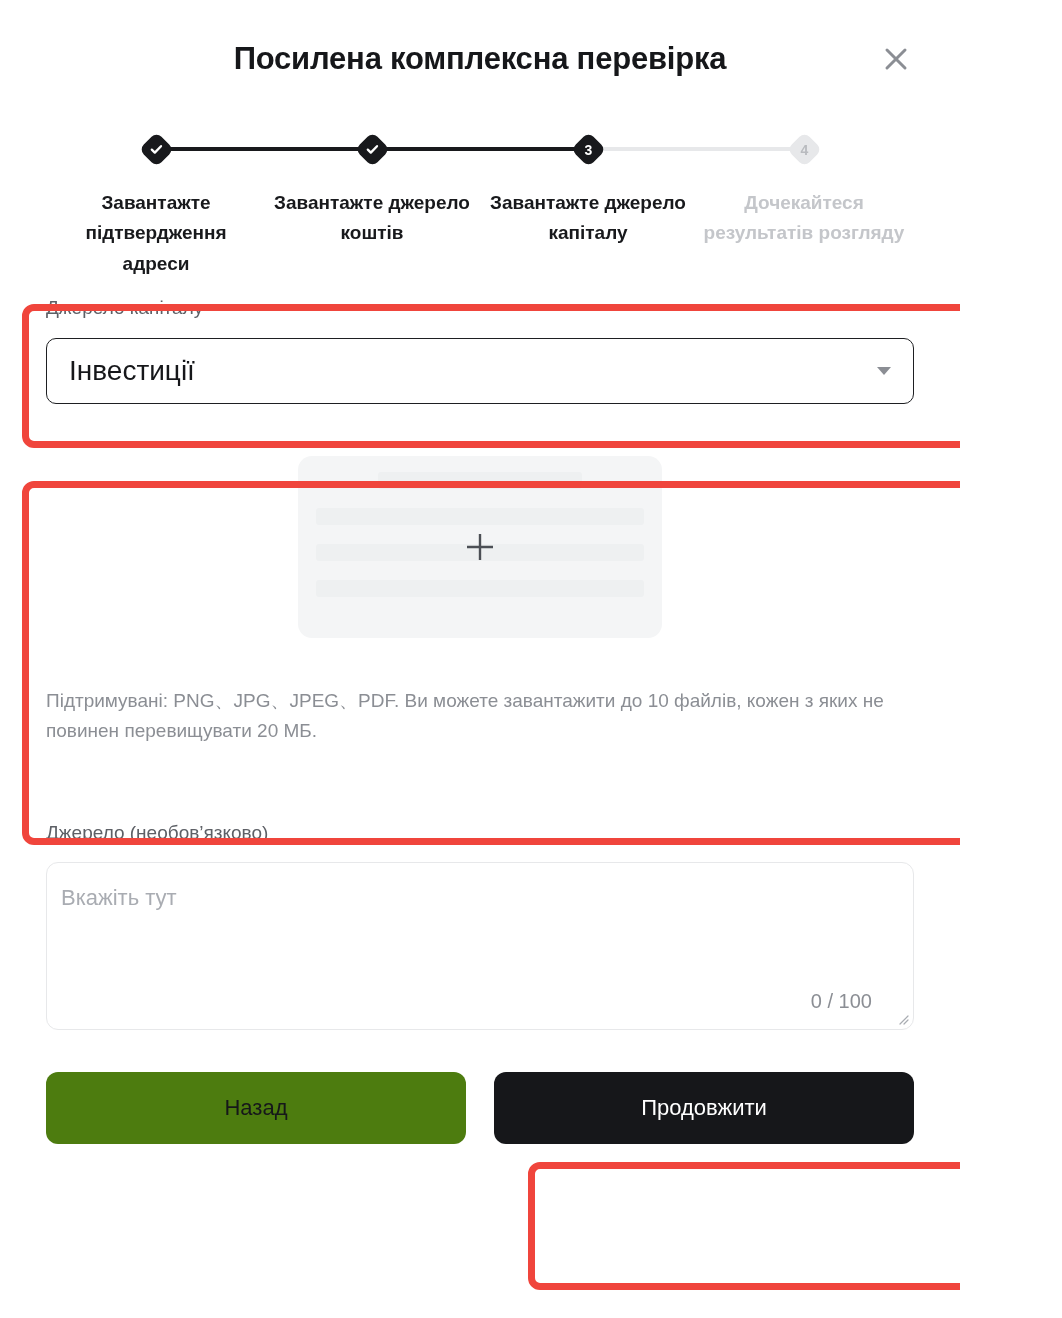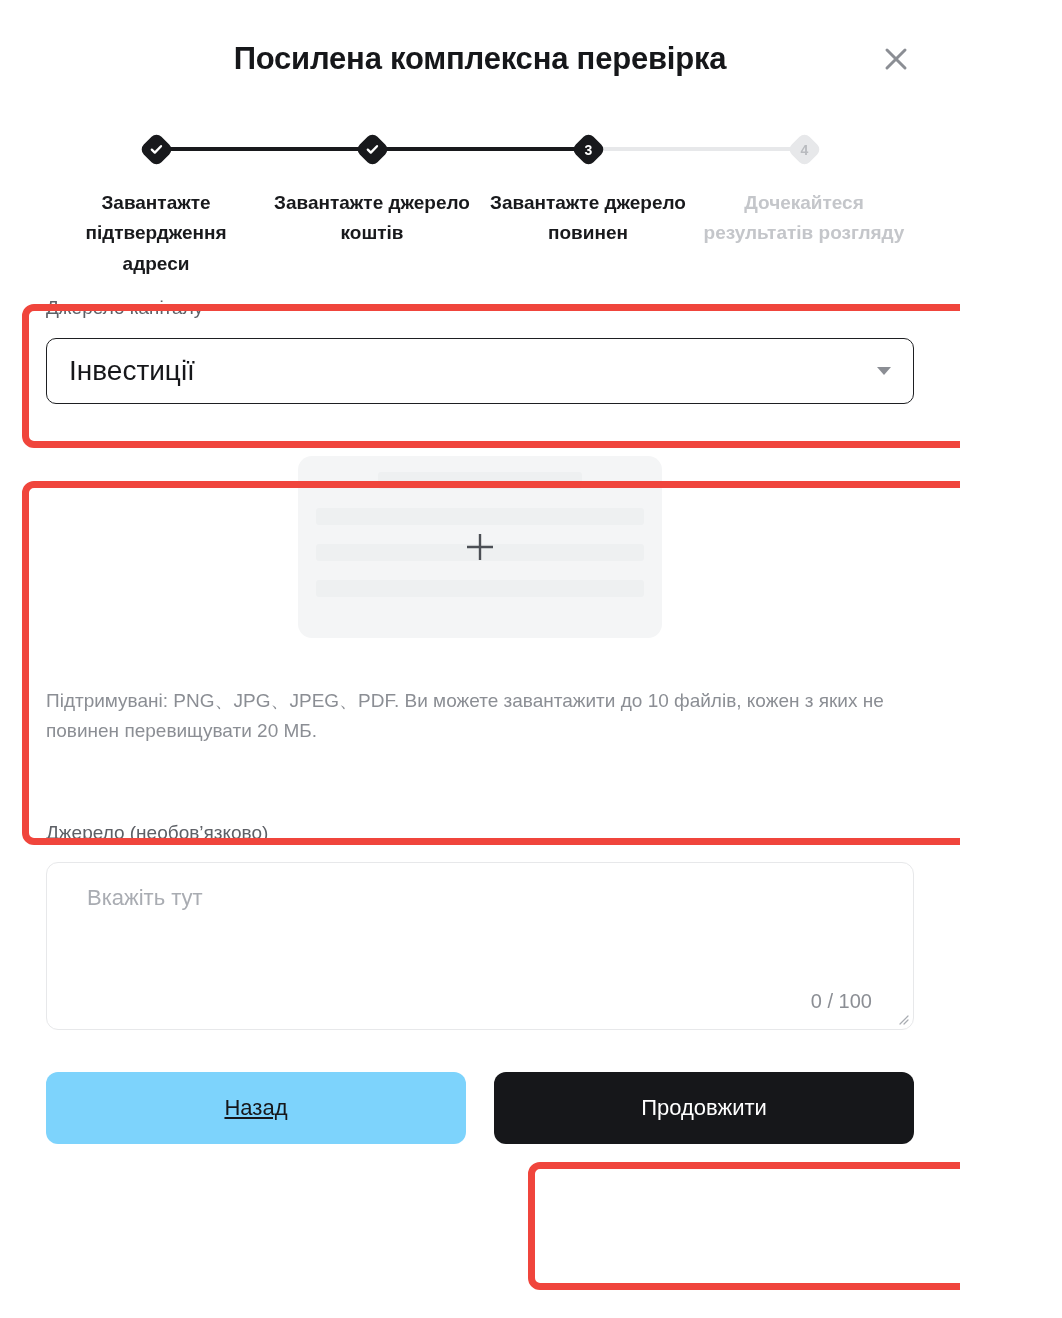--- a/index.html
+++ b/index.html
@@ -207,21 +207,21 @@
   .textarea-wrap {
     position: relative;
     margin-top: 16px;
     height: 168px;
     border: 1.5px solid #e7e8ea;
     border-radius: 12px;
     background: #ffffff;
   }
   .textarea-placeholder {
     position: absolute;
-    left: 40px;
+    left: 14px;
     top: 22px;
     font-size: 22px;
     color: #a9acb2;
   }
   .char-counter {
     position: absolute;
     right: 41px;
     bottom: 16px;
     font-size: 20px;
     color: #8b8e94;
@@ -248,21 +248,21 @@
     border-radius: 12px;
     border: none;
     font-size: 22px;
     font-weight: 400;
     cursor: pointer;
     font-family: inherit;
     display: flex;
     align-items: center;
     justify-content: center;
   }
-  .btn-back    { background: #7dd3fc; color: #16171a; text-decoration: underline; }
+  .btn-back    { background: #4d7c0f; color: #16171a; }
   .btn-primary { background: #16171a; color: #ffffff; }
 </style>
 </head>
 <body>
 
 <div class="modal">
 
   <div class="modal-header">
     <div class="modal-title">Посилена комплексна перевірка</div>
     <button class="close-btn">
@@ -304,21 +304,21 @@
       <div class="step-label">Завантажте джерело коштів</div>
     </div>
 
     <div class="step">
       <div class="step-marker-row">
         <div class="connector inactive"></div>
         <div class="marker">
           <span class="marker-inner">3</span>
         </div>
       </div>
-      <div class="step-label">Завантажте джерело повинен</div>
+      <div class="step-label">Завантажте джерело капіталу</div>
     </div>
 
     <div class="step pending">
       <div class="step-marker-row">
         <div class="marker pending">
           <span class="marker-inner">4</span>
         </div>
       </div>
       <div class="step-label">Дочекайтеся результатів розгляду</div>
     </div>

